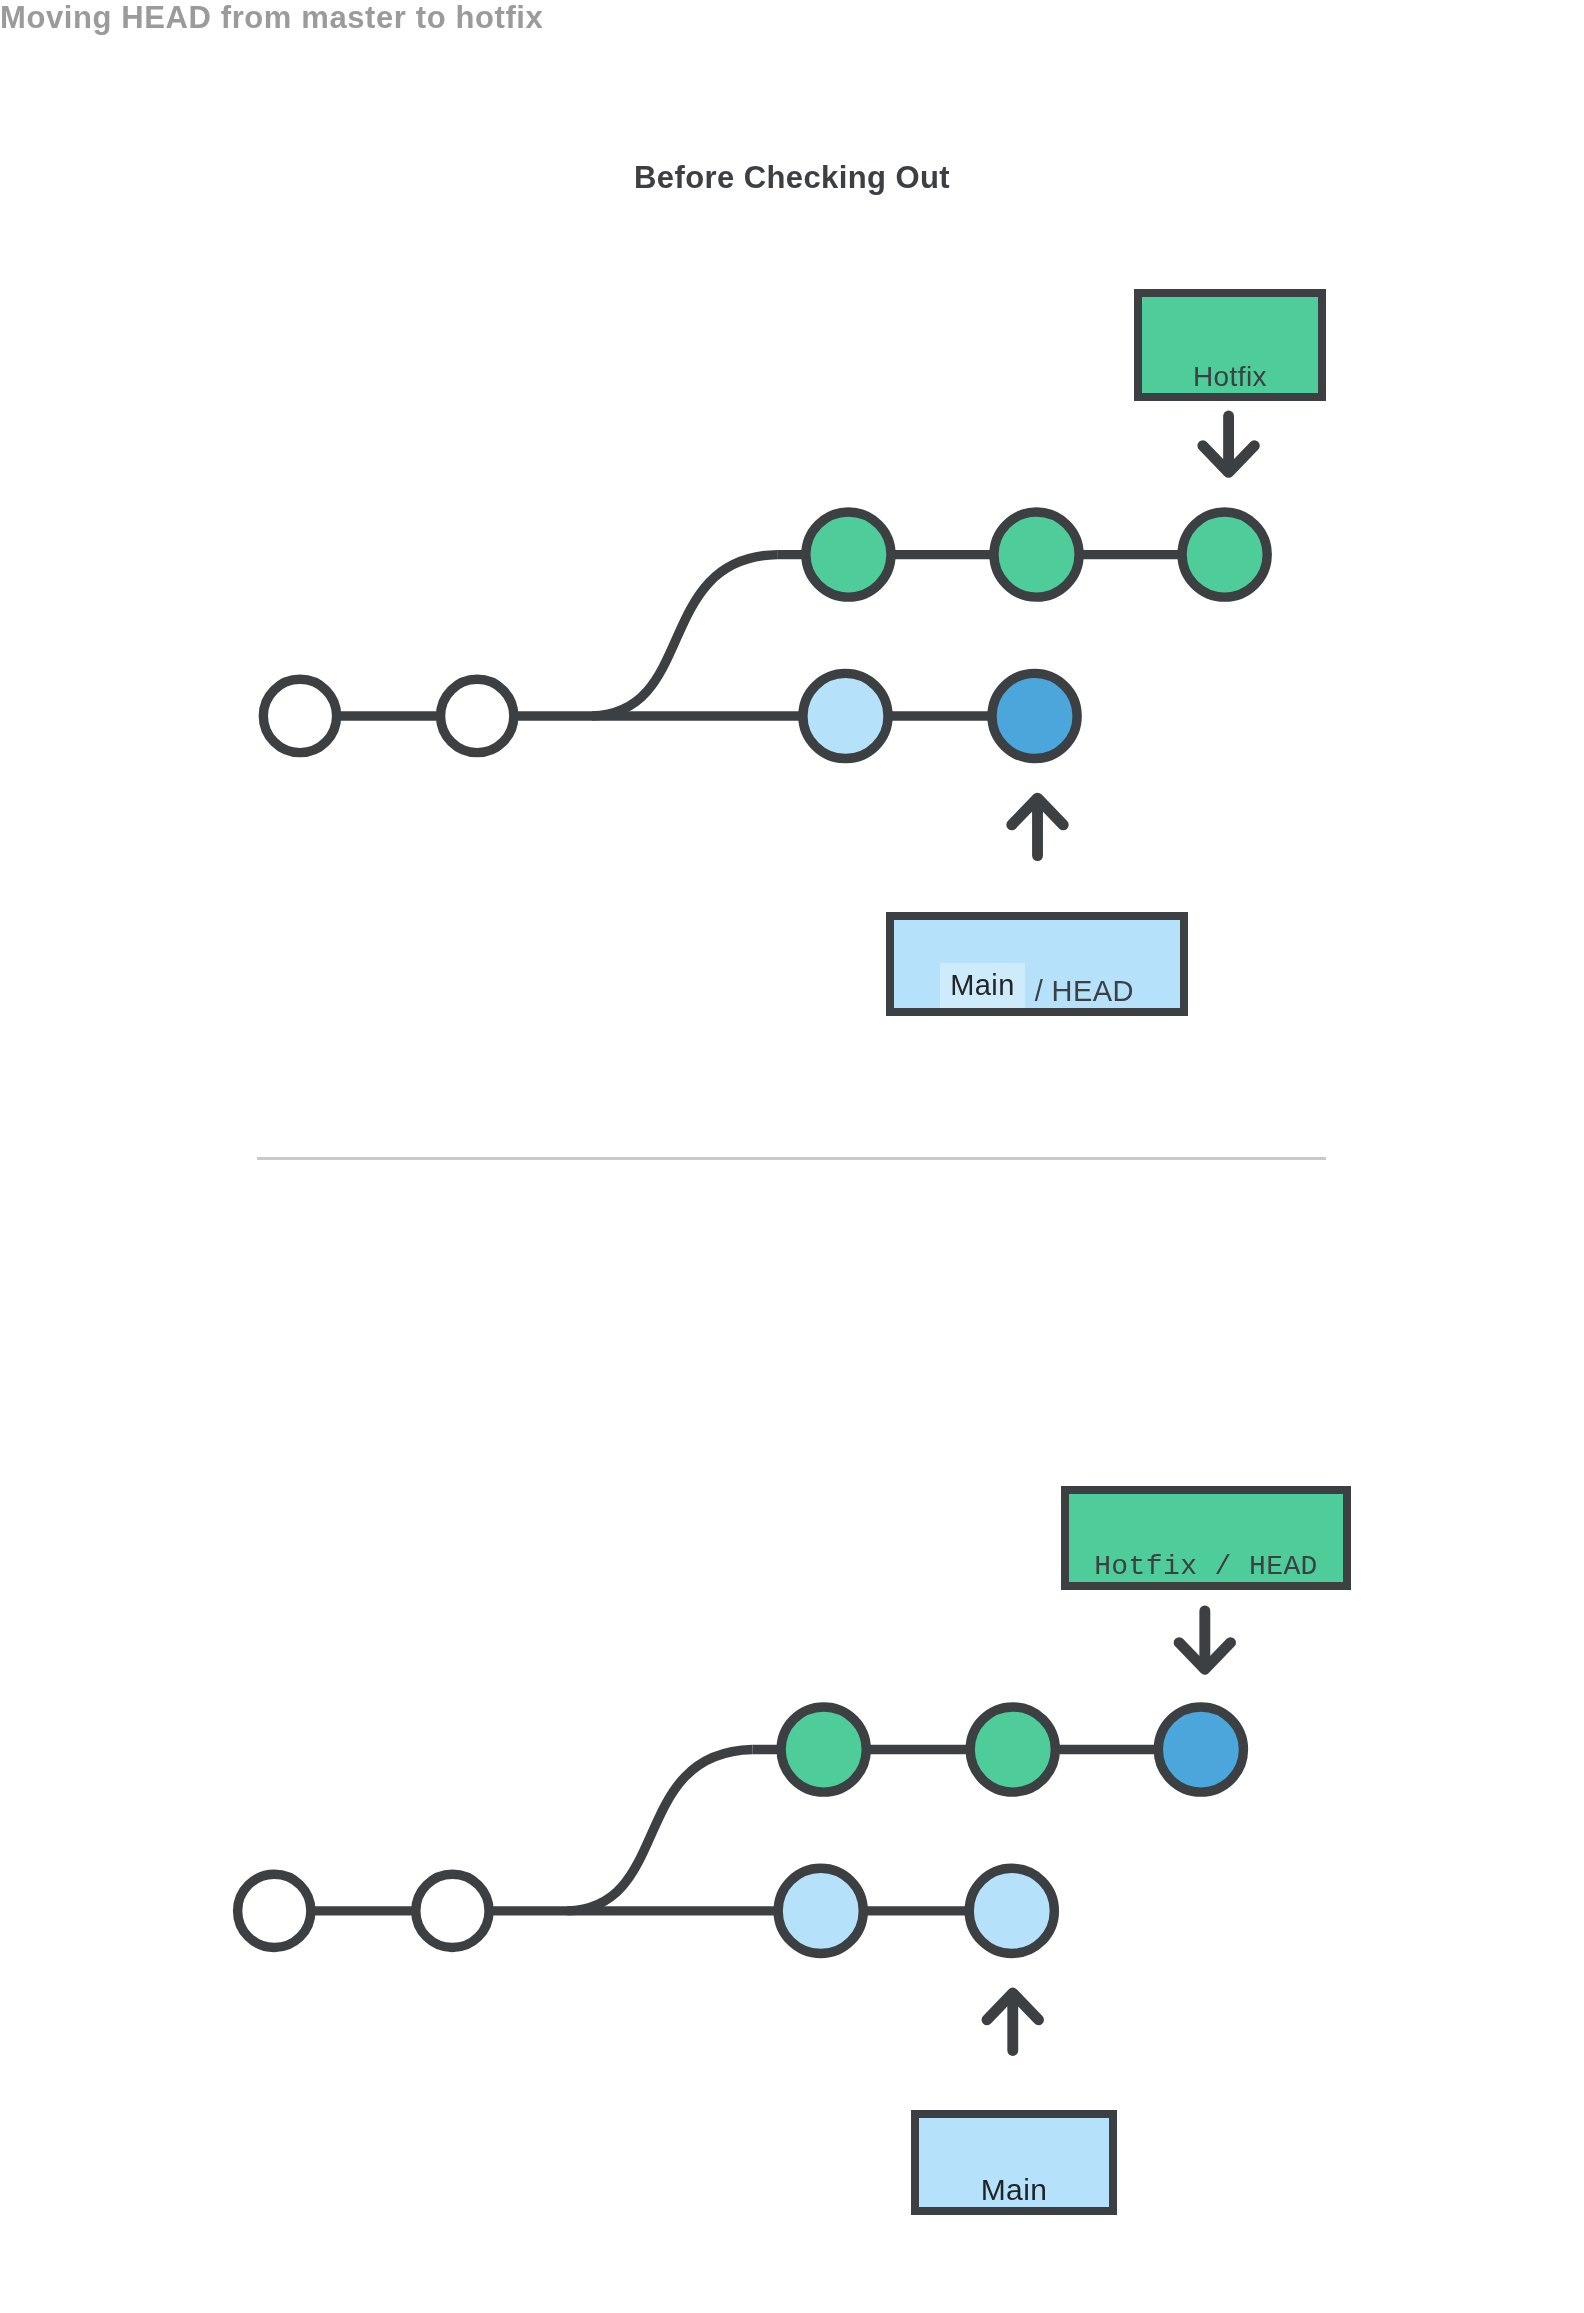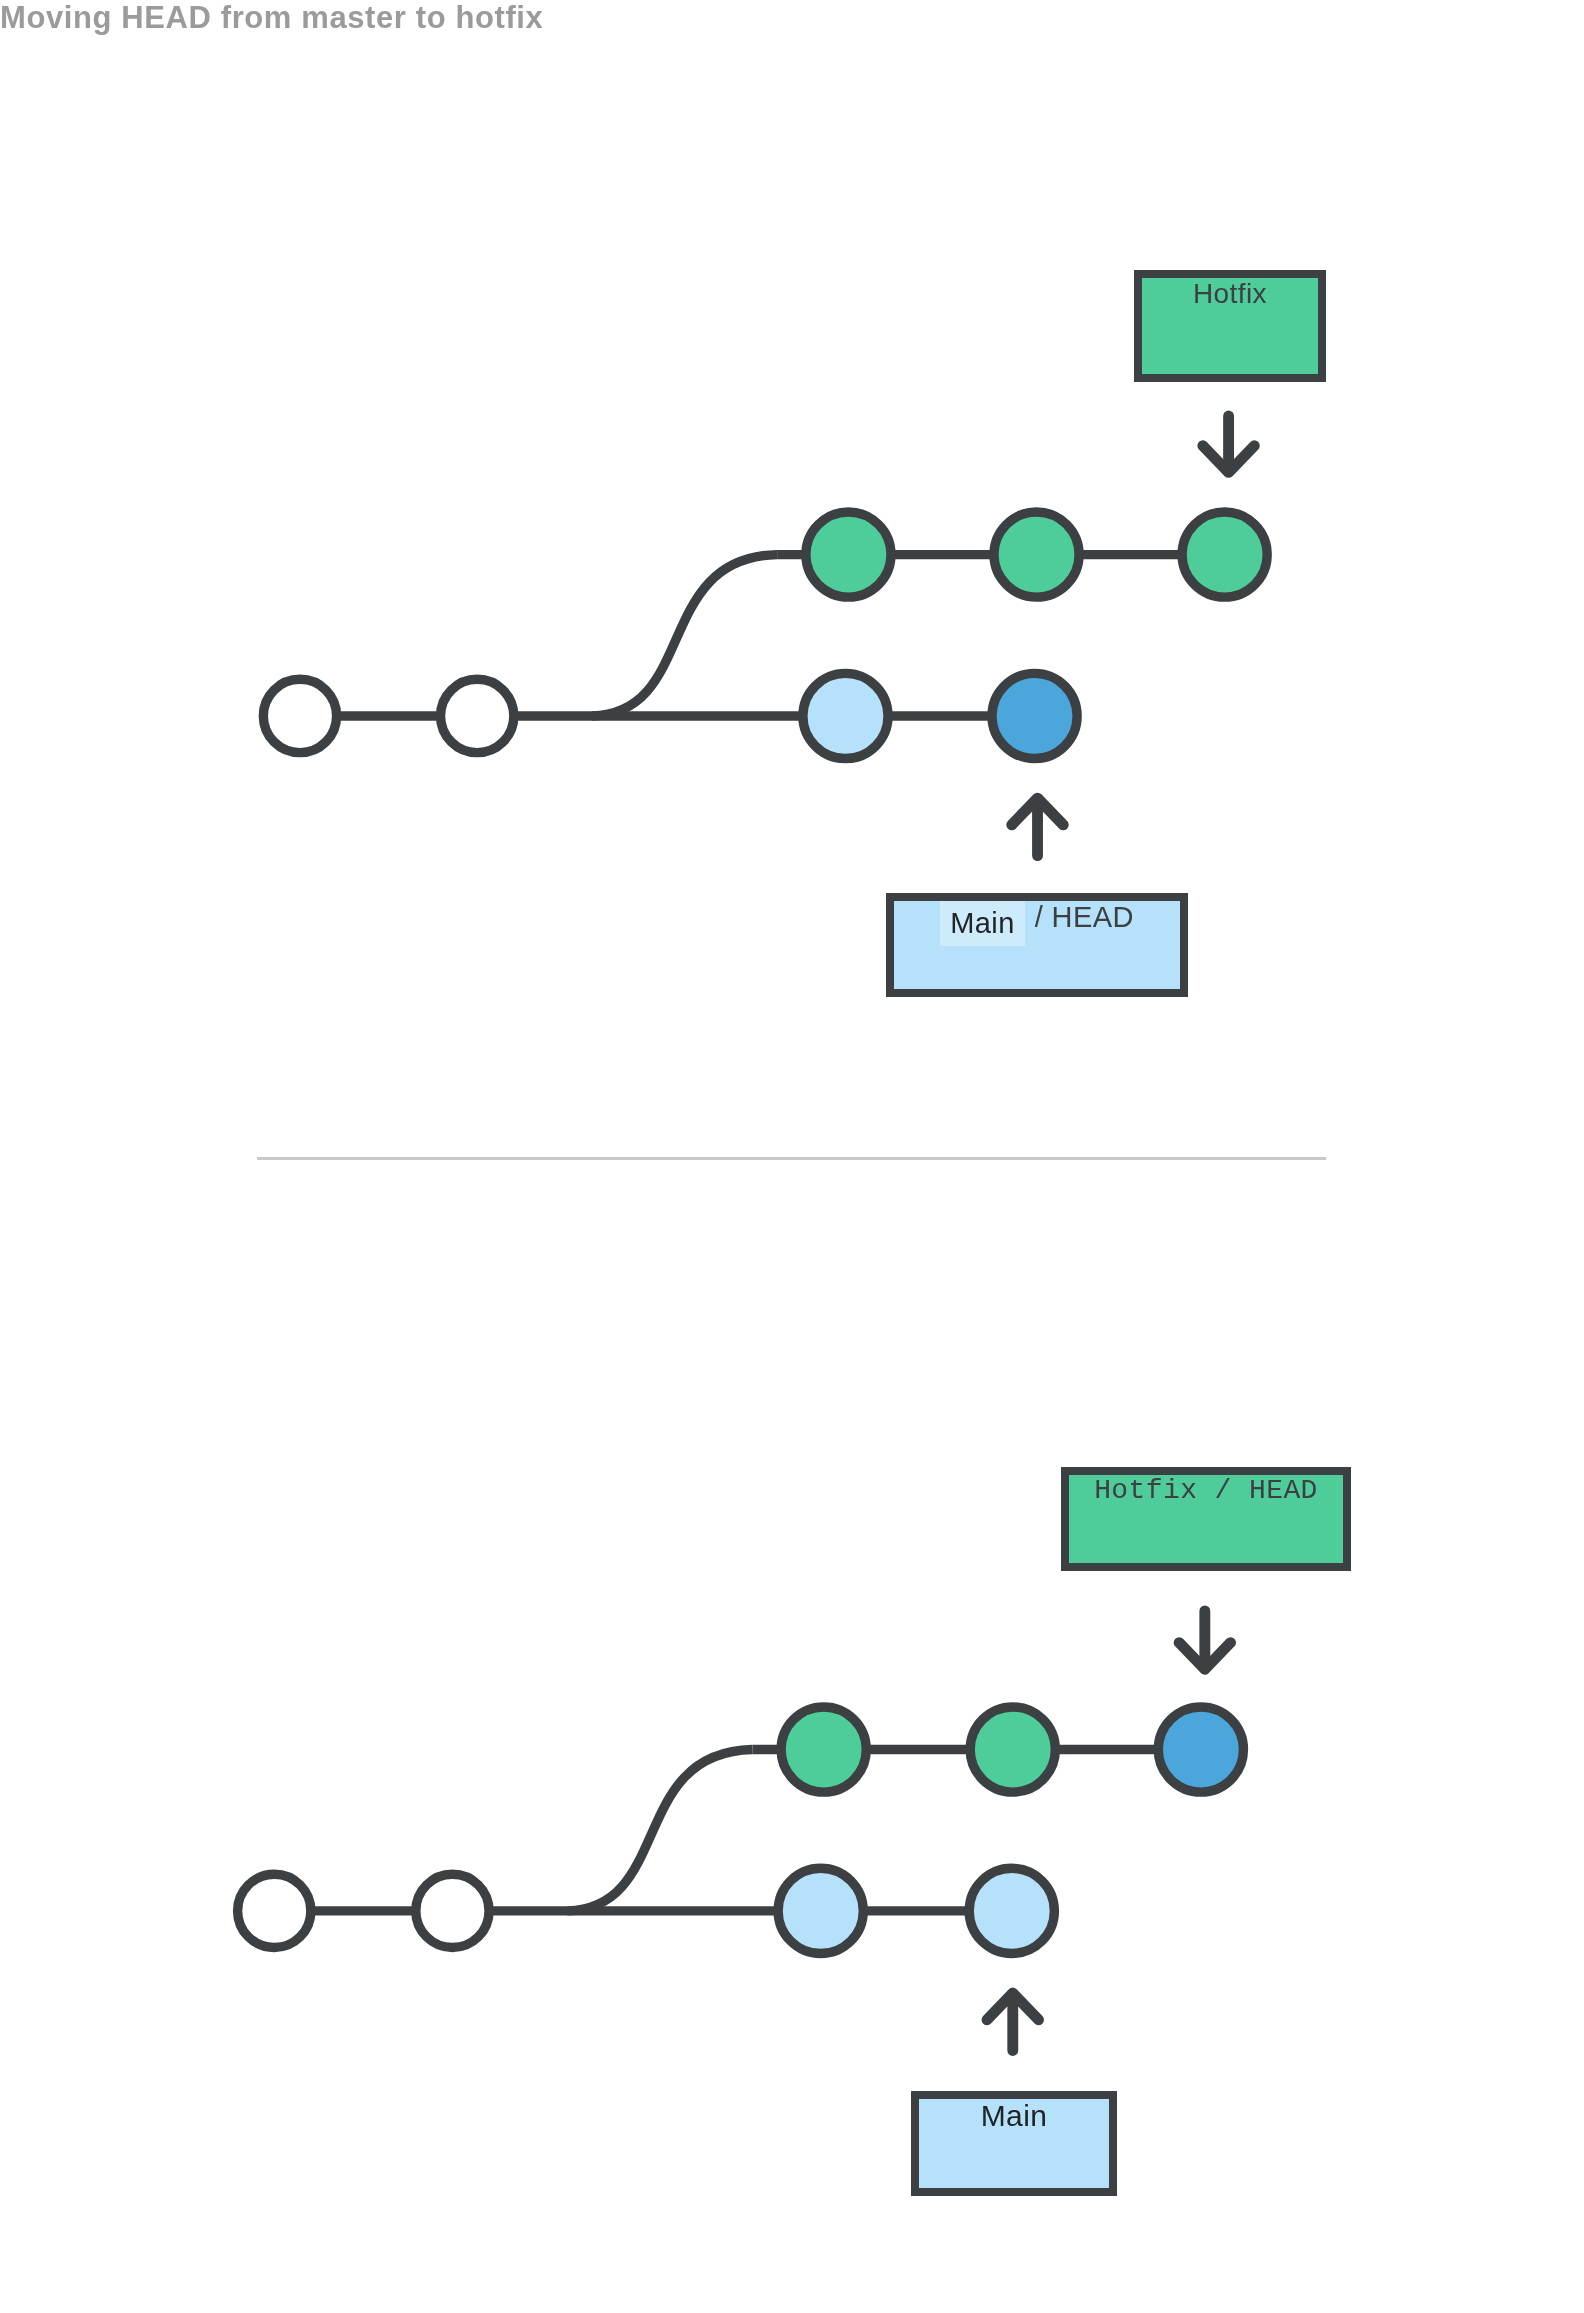--- a/index.html
+++ b/index.html
@@ -40,25 +40,26 @@
   .n-white { fill: var(--white); }
   .n-green { fill: var(--green); }
   .n-lblue { fill: var(--light-blue); }
   .n-blue  { fill: var(--blue); }
 
   .label-box {
     position: absolute;
     box-sizing: border-box;
     border: 8px solid var(--stroke);
     display: flex;
-    align-items: flex-start;
+    align-items: flex-end;
     justify-content: center;
     font-size: 28px;
     letter-spacing: 0.4px;
     color: var(--heading);
+    margin-top: 19px;
   }
   .label-box.green { background: var(--green); }
   .label-box.blue  { background: var(--light-blue); }
 
   #hotfix-box-before { left: 1134px; top: 270px;  width: 192px; height: 112px; }
   #main-head-box     { left: 886px;  top: 893px;  width: 302px; height: 104px; font-size: 29px; }
   #hotfix-head-box   { left: 1061px; top: 1467px; width: 290px; height: 104px; font-family: Liberation Mono, monospace; }
   #main-box          { left: 911px;  top: 2091px; width: 206px; height: 105px; font-size: 30px; }
 
   #main-head-box .hl {
@@ -127,20 +128,21 @@
         <line class="arrow" x1="1217" y1="1627" x2="1217" y2="1676"></line>
         <path class="arrow" d="M 1191 1659 L 1217 1686 L 1243 1659"></path>
       </g>
       <g>
         <line class="arrow" x1="1023" y1="2025" x2="1023" y2="2071"></line>
         <path class="arrow" d="M 997 2040 L 1023 2013 L 1049 2040"></path>
       </g>
     </g>
   </svg>
 
+  <div class="section-heading" id="before-heading">Before Checking Out</div>
 
   <div class="label-box green" id="hotfix-box-before">
     <span>Hotfix</span>
   </div>
 
   <div class="label-box blue" id="main-head-box">
     <span class="hl">Main</span>
     <span class="sfx">/ HEAD</span>
   </div>
 

